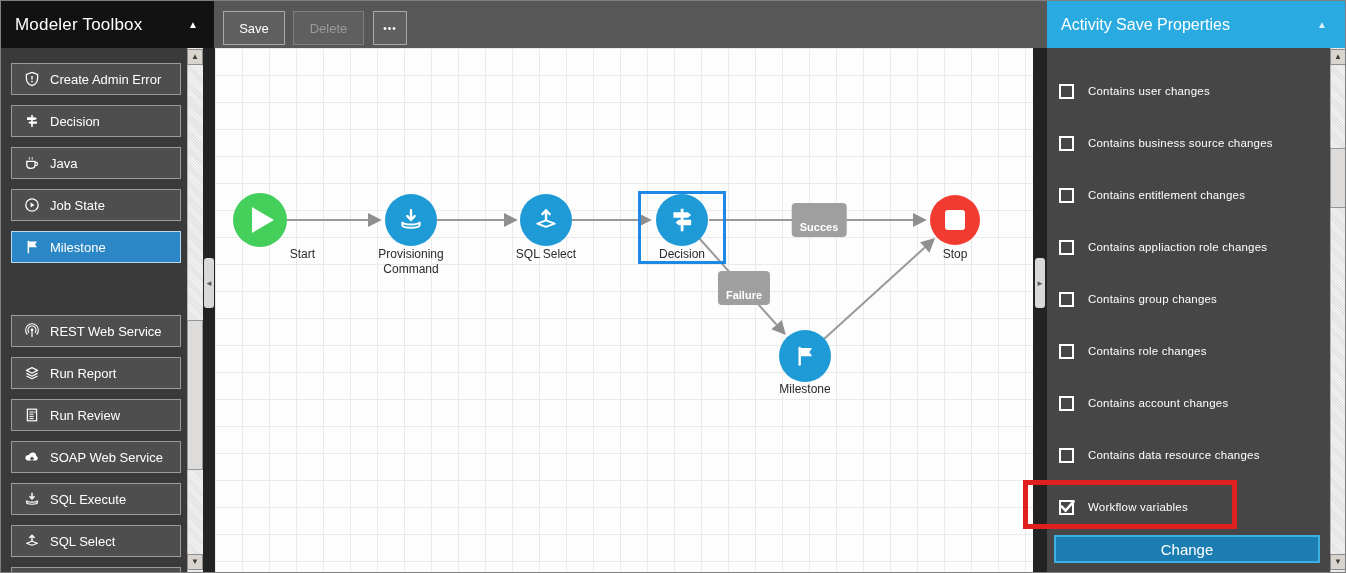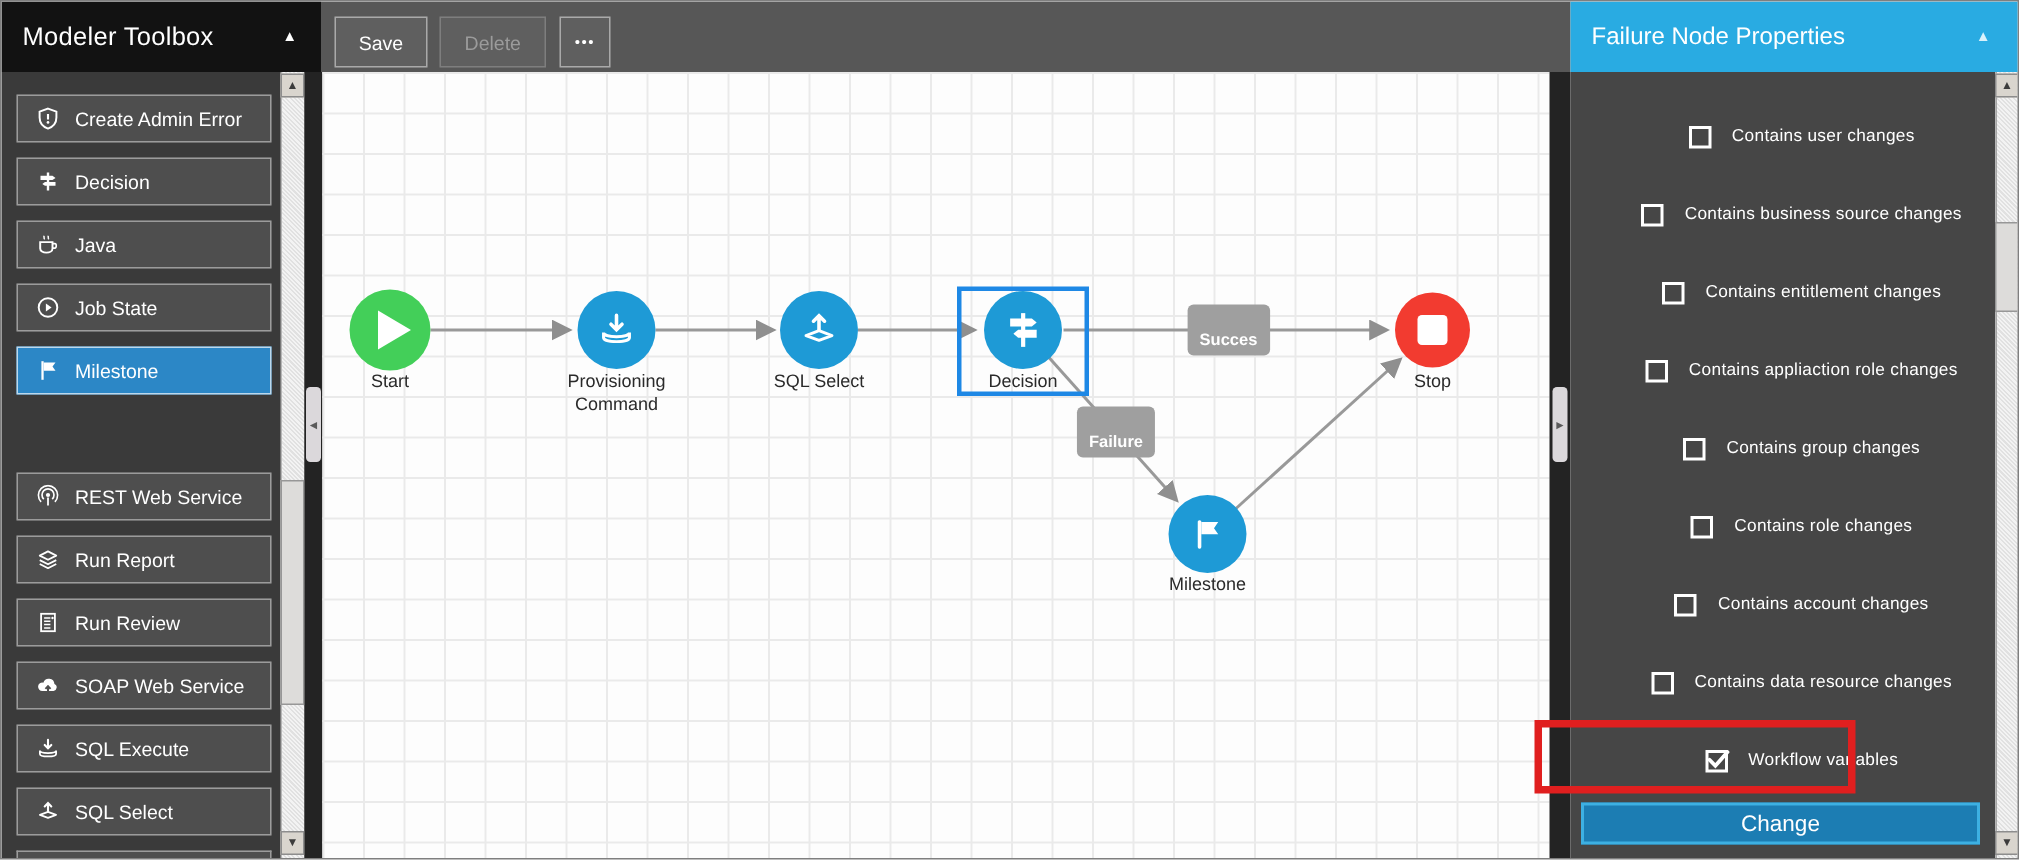--- a/index.html
+++ b/index.html
@@ -53,21 +53,21 @@
   .selection-rect { position: absolute; left: 423px; top: 143px; width: 88px; height: 73px; border: 3px solid #1e88e5; z-index: 2; }
   .node-label { position: absolute; width: 110px; text-align: center; font-size: 12px; color: #2a2a2a; z-index: 4; line-height: 15px; }
   .edge-pill { position: absolute; transform: translate(-50%, -50%); background: #9f9f9f; color: #fff; font-size: 11px; padding: 18px 8px 4px; border-radius: 4px; z-index: 5; white-space: nowrap; font-weight: bold; }
 
   
   .panel { position: absolute; left: 1046px; top: 0; width: 300px; height: 573px; }
   .panel-header { position: absolute; left: 0; top: 0; width: 300px; height: 47px; background: #29abe2; color: #fff; }
   .panel-title { position: absolute; left: 14px; top: 0; line-height: 47px; font-size: 16px; }
   .panel-collapse { position: absolute; right: 20px; top: 0; line-height: 47px; font-size: 10px; color: #d9f1fb; cursor: pointer; }
   .panel-body { position: absolute; left: 0; top: 47px; width: 300px; height: 526px; background: #464646; }
-  .prop-row { position: absolute; left: 25px; width: 258px; height: 22px; display: flex; align-items: center; cursor: pointer; justify-content: center; }
+  .prop-row { position: absolute; left: 12px; width: 258px; height: 22px; display: flex; align-items: center; cursor: pointer; }
   .checkbox { width: 15px; height: 15px; border: 2px solid #fff; margin-right: 14px; flex: 0 0 auto; position: relative; }
   .checkbox svg { position: absolute; left: -2px; top: -4px; width: 17px; height: 17px; }
   .prop-label { color: #fff; font-size: 11.5px; letter-spacing: .2px; }
   .change-btn { position: absolute; left: 7px; top: 487px; width: 266px; height: 28px; background: #1c7db3; border: 2px solid #3db0e2; color: #fff; font-size: 15px; display: flex; align-items: center; justify-content: center; cursor: pointer; }
 
   .annotation-red { position: absolute; left: 1022px; top: 479px; width: 214px; height: 49px; border: 5px solid #e01f1f; z-index: 60; pointer-events: none; }
 </style>
 </head>
 <body>
 
@@ -259,38 +259,38 @@
     <div class="node node-stop">
       <div class="stop-square"></div>
     </div>
     <div class="node node-blue node-milestone">
       <svg width="26" height="26" viewBox="0 0 24 24">
           <rect x="6" y="3.5" width="2.2" height="17.5" fill="#fff" rx="1"></rect>
           <path d="M8.2 4.6 H18.6 L16 8.4 18.6 12.2 H8.2 Z" fill="#fff"></path>
         </svg>
     </div>
 
-    <div class="node-label" style="left:-10px; top:199px;">Start</div>
+    <div class="node-label" style="left:-10px; top:199px;text-align:right;">Start</div>
     <div class="node-label" style="left:141px; top:199px;">Provisioning Command</div>
     <div class="node-label" style="left:276px; top:199px;">SQL Select</div>
     <div class="node-label" style="left:412px; top:199px;">Decision</div>
     <div class="node-label" style="left:685px; top:199px;">Stop</div>
     <div class="node-label" style="left:535px; top:334px;">Milestone</div>
 
     <div class="edge-pill" style="left:604px; top:172px;">Succes</div>
     <div class="edge-pill" style="left:529px; top:240px;">Failure</div>
   </div>
 
   <div class="splitter" style="left:1032px; width:14px;">
     <div class="splitter-handle" style="left:2px; top:210px;">►</div>
   </div>
 
   <div class="panel">
     <div class="panel-header">
-      <div class="panel-title">Failure Node Properties</div>
+      <div class="panel-title">Activity Save Properties</div>
       <div class="panel-collapse">▲</div>
     </div>
     <div class="panel-body">
 
       <div class="prop-row" style="top:32px;">
         <span class="checkbox"></span>
         <span class="prop-label">Contains user changes</span>
       </div>
       <div class="prop-row" style="top:84px;">
         <span class="checkbox"></span>

